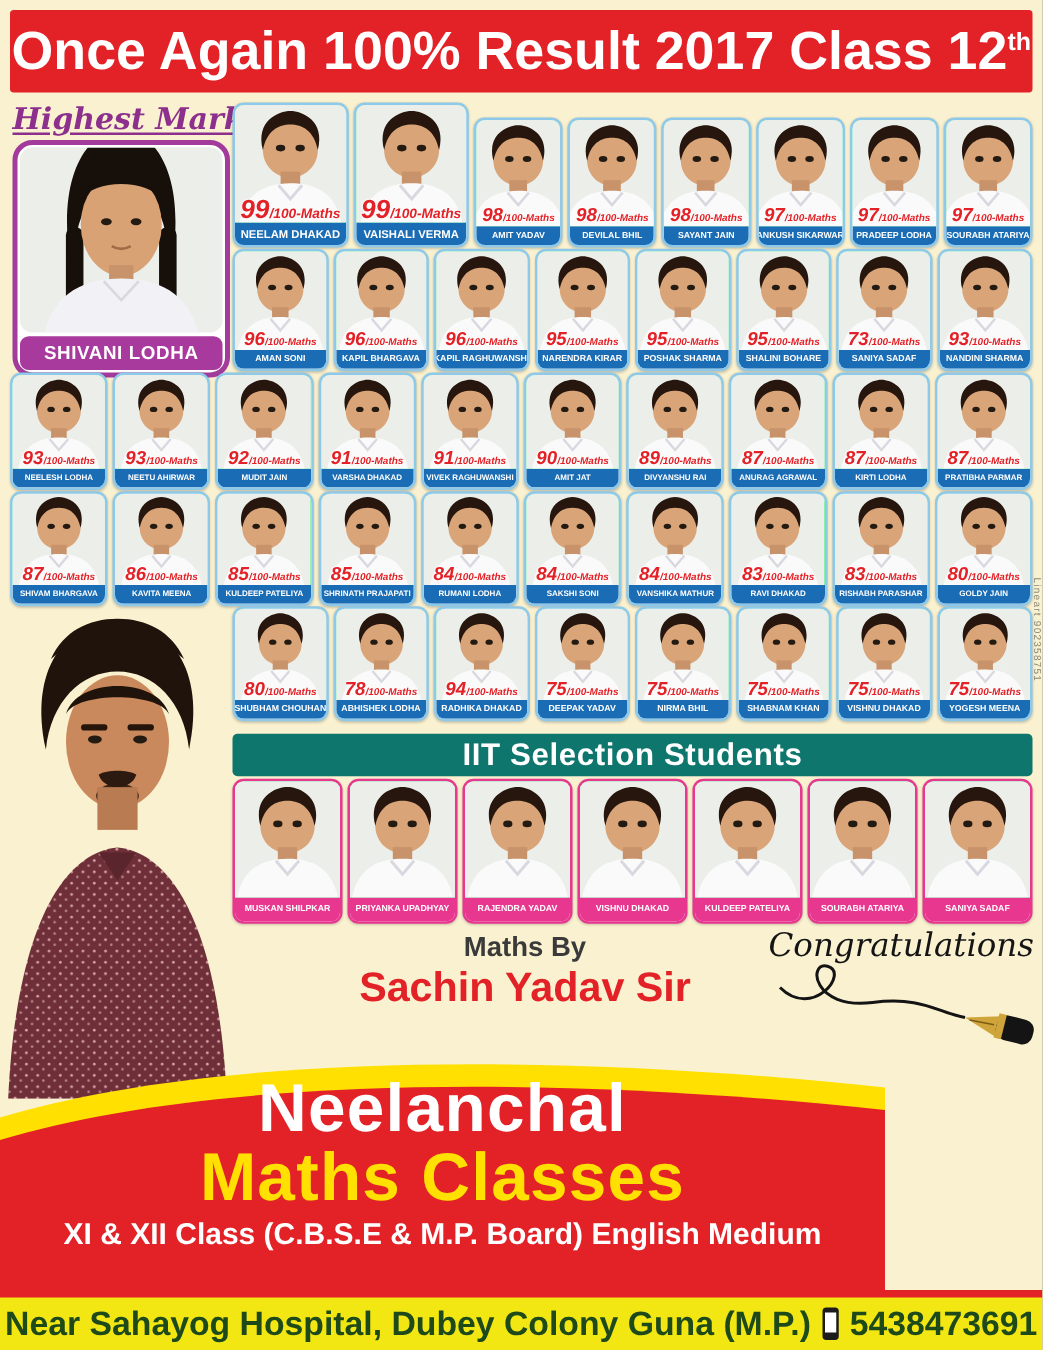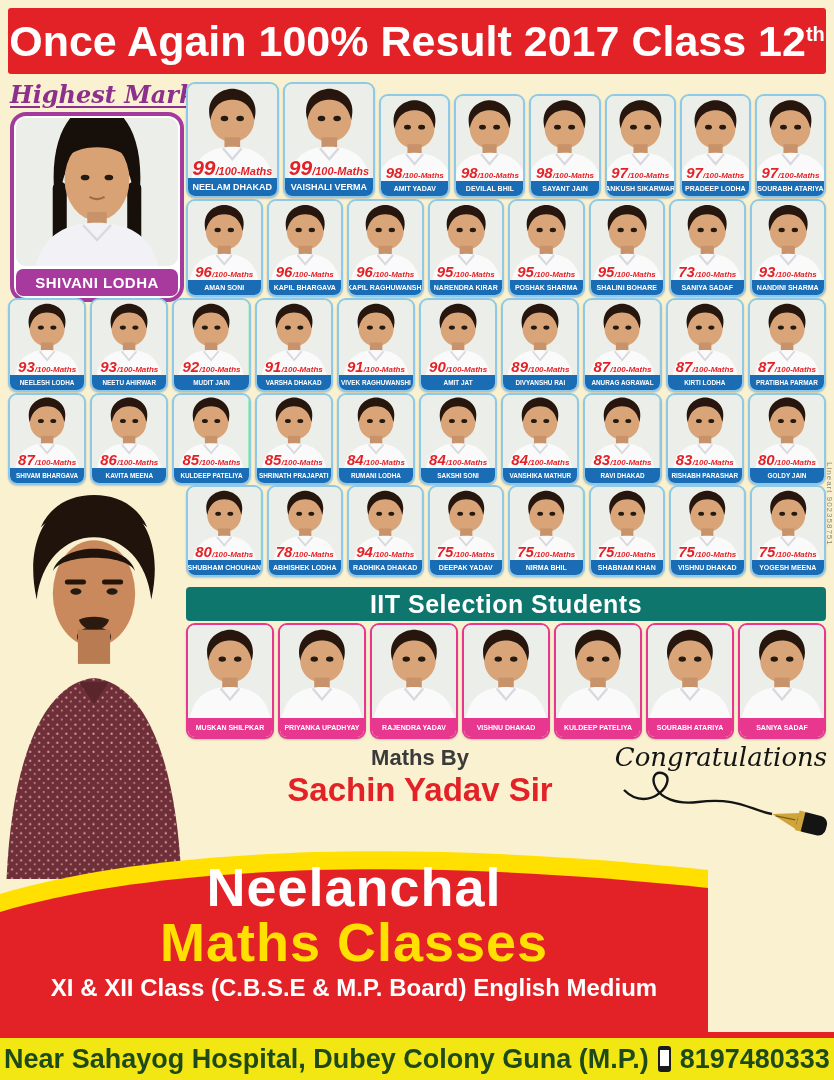--- a/index.html
+++ b/index.html
@@ -996,18 +996,18 @@
     <div class="bottom-text">
       <div class="inst-line1">Neelanchal</div>
       <div class="inst-line2">Maths Classes</div>
       <div class="inst-sub">XI &amp; XII Class (C.B.S.E &amp; M.P. Board) English Medium</div>
     </div>
   </div>
 
   <div class="footer-bar">
     <span>Near Sahayog Hospital, Dubey Colony Guna (M.P.)</span>
     <span class="phone-icon"></span>
-    <span>8197480333</span>
+    <span>5438473691</span>
   </div>
 
   <div class="watermark">Lineart 902358751</div>
 
 </div>
 
 </body></html>

